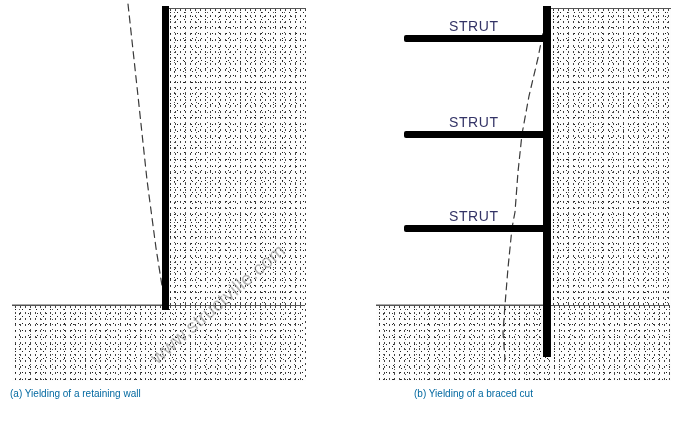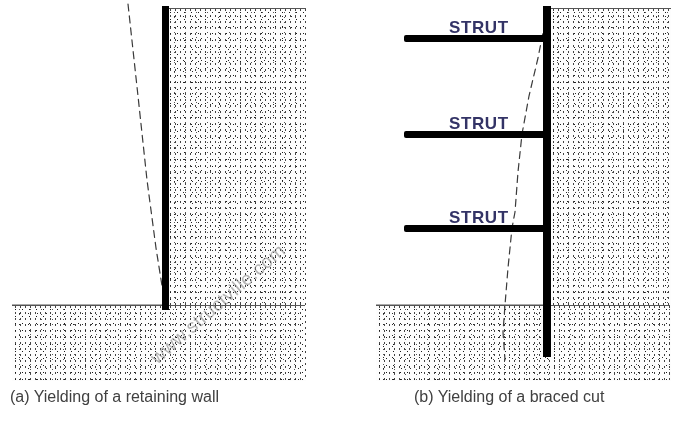--- a/index.html
+++ b/index.html
@@ -53,33 +53,33 @@
     background:#000000;
   }
   .strut{
     position:absolute;
     background:#000000;
     border-radius:2px;
   }
   .strut-label{
     position:absolute;
     color:#333366;
-    font-size:17px;
-    font-weight:bold;
+    font-size:14px;
+    font-weight:normal;
     letter-spacing:0.6px;
     font-family:"Liberation Sans", sans-serif;
     white-space:nowrap;
   }
 
   
   .caption{
     position:absolute;
     top:388px;
-    font-size:16px;
-    color:#404040;
+    font-size:10px;
+    color:#0369a1;
     font-family:"Liberation Sans", sans-serif;
     white-space:nowrap;
   }
   #caption-a{left:10px;}
   #caption-b{left:414px;text-align:right;}
 
   
   .watermark{
     position:absolute;
     color:rgba(120,120,120,0.55);

